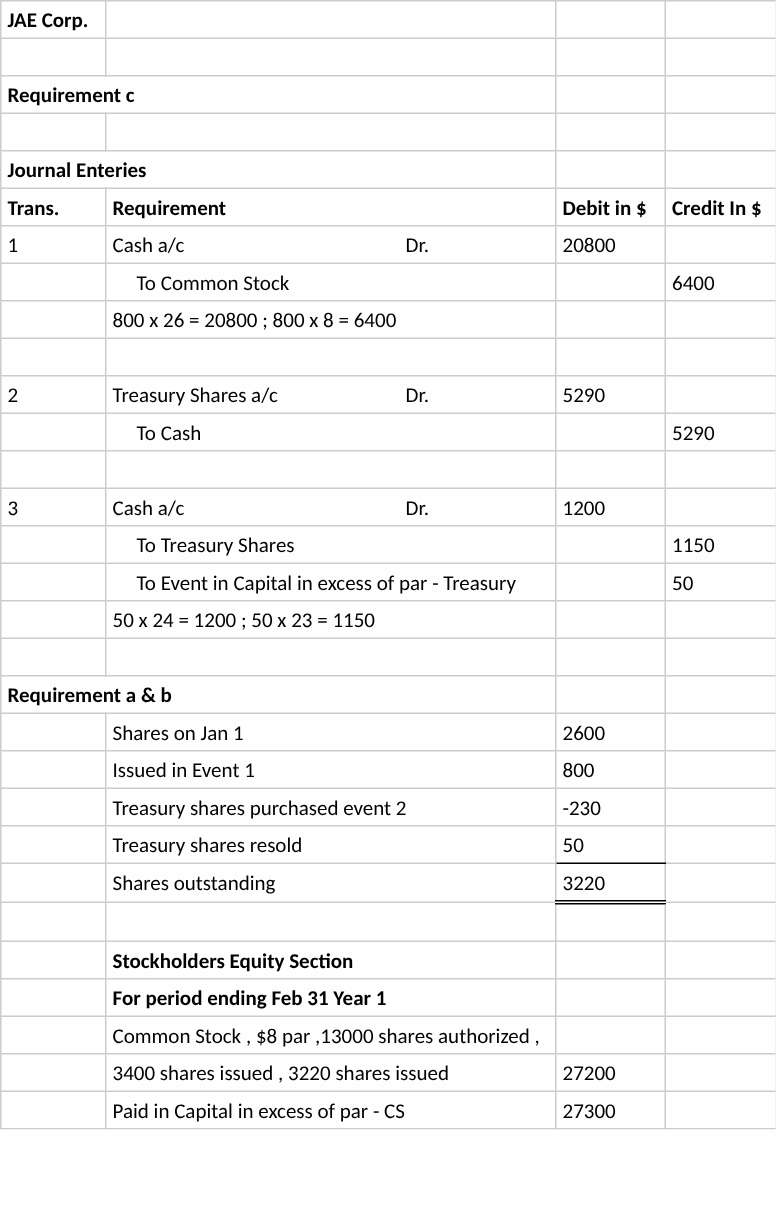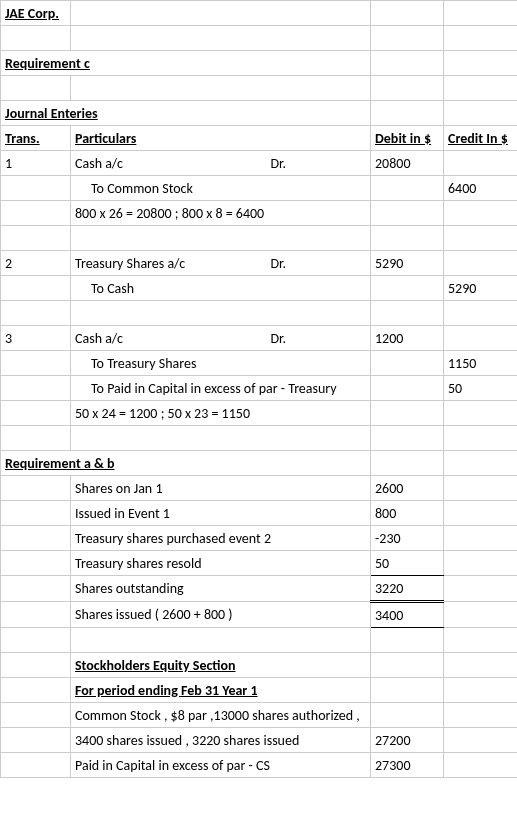--- a/index.html
+++ b/index.html
@@ -21,21 +21,21 @@
     padding: 2px 4px;
     height: 20px;
     vertical-align: middle;
     overflow: hidden;
     white-space: nowrap;
   }
   col.col-a { width: 70px; }
   col.col-b { width: 300px; }
   col.col-c { width: 73px; }
   col.col-d { width: 74px; }
-  .bold { font-weight: bold; text-decoration: underline; }
+  .bold { font-weight: bold; }
   .center { text-align: left; }
   .right { text-align: left; }
   .indent1 { padding-left: 20px; }
   .sglunder-c { border-bottom: 1.5px solid #000 !important; }
   .dblunder-c { border-bottom: 3px double #000 !important; }
   .dr-cell { display:flex; justify-content:space-between; padding-right:80px;align-items:center;}
 </style>
 </head>
 <body>
 
@@ -70,21 +70,21 @@
         <td></td>
         <td></td>
       </tr>
     <tr>
         <td colspan="2" class="bold">Journal Enteries</td>
         <td></td>
         <td></td>
       </tr>
     <tr>
       <td class="bold center">Trans.</td>
-      <td class="bold">Particulars</td>
+      <td class="bold">Requirement</td>
       <td class="bold right">Debit in $</td>
       <td class="bold">Credit In $</td>
     </tr>
 
     <tr>
       <td class="center">1</td>
       <td>
           <div class="dr-cell">
             <span>Cash a/c</span>
             <span>Dr.</span>
@@ -148,21 +148,21 @@
       <td></td>
     </tr>
     <tr>
         <td></td>
         <td class="indent1">To Treasury Shares</td>
         <td></td>
         <td class="right">1150</td>
       </tr>
     <tr>
         <td></td>
-        <td class="indent1">To Paid in Capital in excess of par - Treasury</td>
+        <td class="indent1">To Event in Capital in excess of par - Treasury</td>
         <td></td>
         <td class="right">50</td>
       </tr>
     <tr>
         <td></td>
         <td>50 x 24 = 1200 ; 50 x 23 = 1150</td>
         <td></td>
         <td></td>
       </tr>
     <tr>
@@ -202,26 +202,20 @@
         <td></td>
       </tr>
     <tr>
         <td></td>
         <td>Shares outstanding</td>
         <td class="center dblunder-c">3220</td>
         <td></td>
       </tr>
     <tr>
         <td></td>
-        <td>Shares issued ( 2600 + 800 )</td>
-        <td class="center sglunder-c">3400</td>
-        <td></td>
-      </tr>
-    <tr>
-        <td></td>
         <td></td>
         <td></td>
         <td></td>
       </tr>
 
     <tr>
         <td></td>
         <td class="bold">Stockholders Equity Section</td>
         <td></td>
         <td></td>

